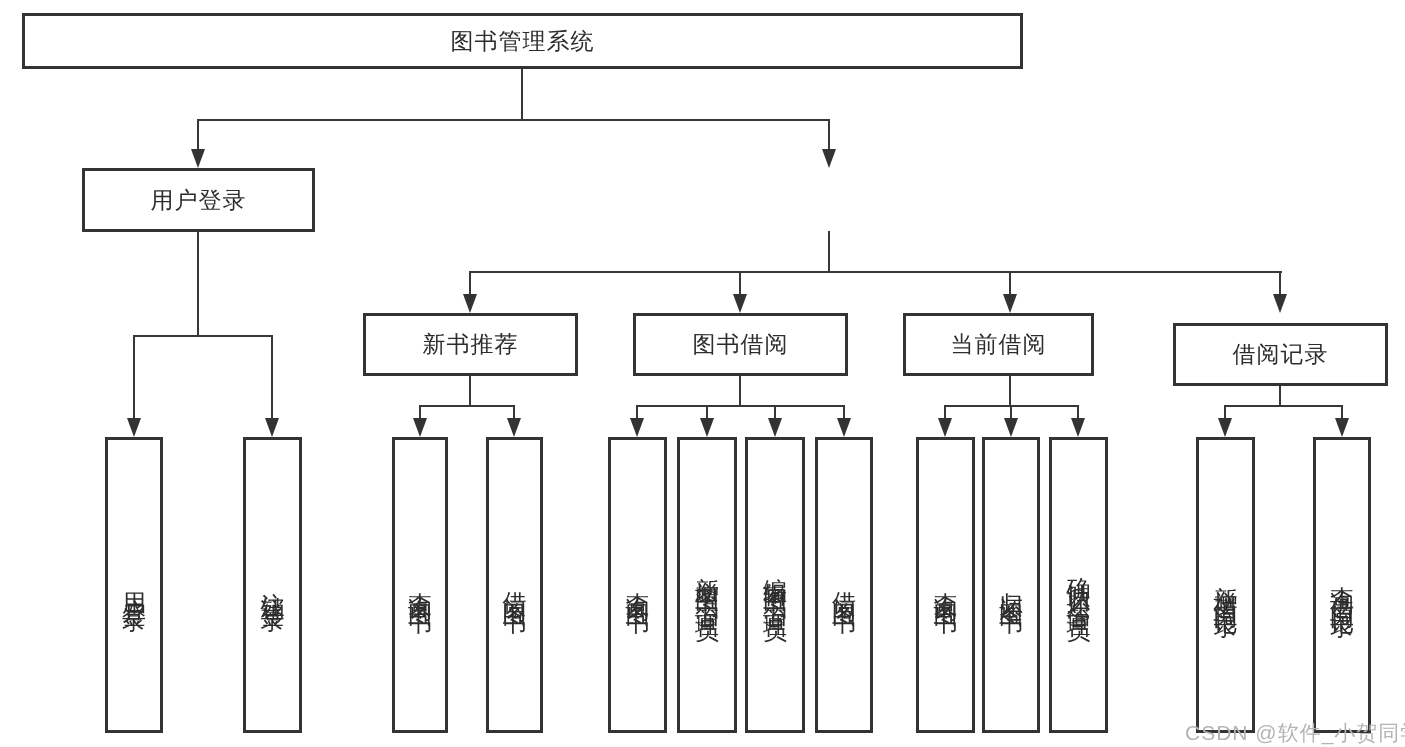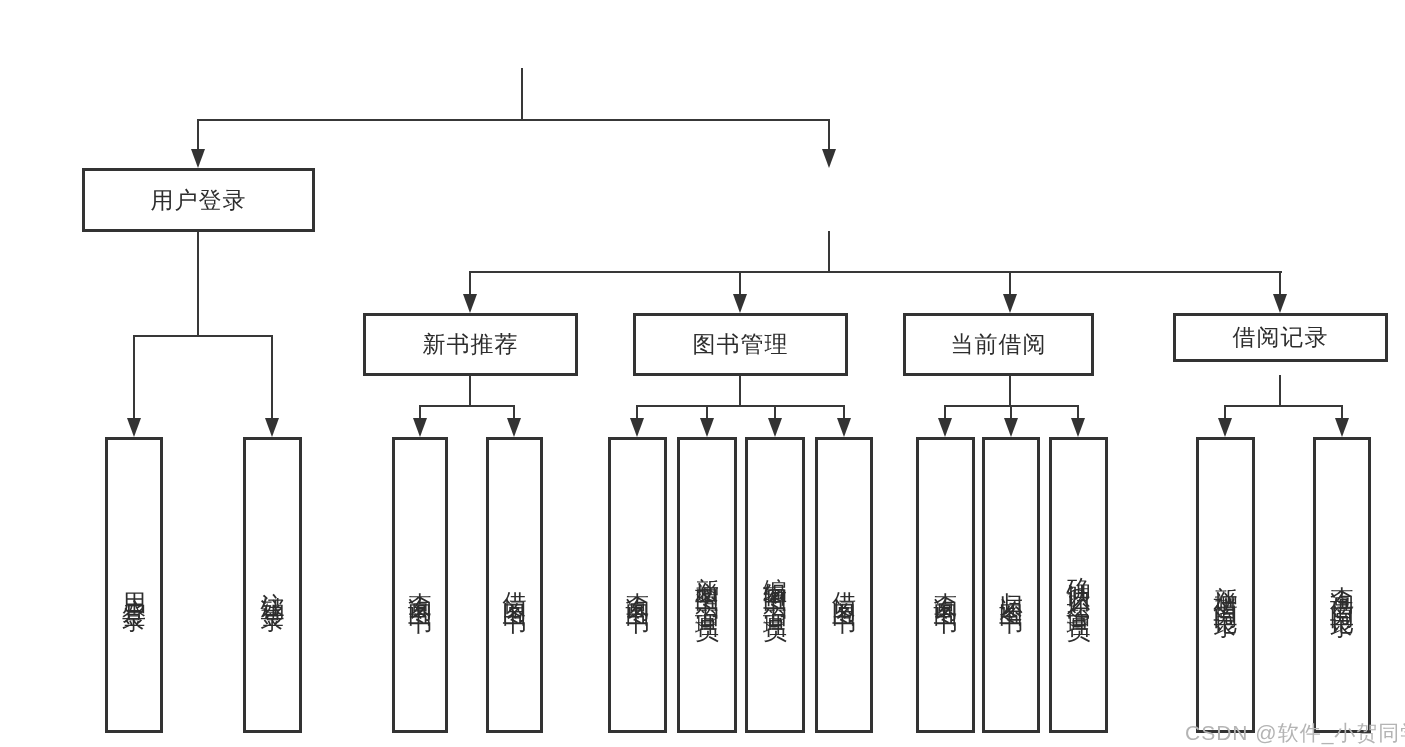--- a/index.html
+++ b/index.html
@@ -117,27 +117,28 @@
   <div class="vline" style="left:1077px;top:405px;height:17px"></div>
   <div class="arrow" style="left:1071px;top:418px"></div>
 
   <div class="vline" style="left:1279px;top:375px;height:32px"></div>
   <div class="hline" style="left:1224px;top:405px;width:119px"></div>
   <div class="vline" style="left:1224px;top:405px;height:17px"></div>
   <div class="arrow" style="left:1218px;top:418px"></div>
   <div class="vline" style="left:1341px;top:405px;height:17px"></div>
   <div class="arrow" style="left:1335px;top:418px"></div>
 
+  <div class="box" style="left:22px;top:13px;width:1001px;height:56px">图书管理系统</div>
 
   <div class="box" style="left:82px;top:168px;width:233px;height:64px">用户登录</div>
 
   <div class="box" style="left:363px;top:313px;width:215px;height:63px">新书推荐</div>
-  <div class="box" style="left:633px;top:313px;width:215px;height:63px">图书管理</div>
+  <div class="box" style="left:633px;top:313px;width:215px;height:63px">图书借阅</div>
   <div class="box" style="left:903px;top:313px;width:191px;height:63px">当前借阅</div>
-  <div class="box" style="left:1173px;top:313px;width:215px;height:49px">借阅记录</div>
+  <div class="box" style="left:1173px;top:323px;width:215px;height:63px">借阅记录</div>
 
   <div class="box vbox" style="left:105px;top:437px;width:58px;height:296px">用户登录</div>
   <div class="box vbox" style="left:243px;top:437px;width:59px;height:296px">注销登录</div>
 
   <div class="box vbox" style="left:392px;top:437px;width:56px;height:296px">查询图书</div>
   <div class="box vbox" style="left:486px;top:437px;width:57px;height:296px">借阅图书</div>
 
   <div class="box vbox" style="left:608px;top:437px;width:59px;height:296px">查询图书</div>
   <div class="box vbox" style="left:677px;top:437px;width:60px;height:296px">新增图书（管理员）</div>
   <div class="box vbox" style="left:745px;top:437px;width:60px;height:296px">编辑图书（管理员）</div>

